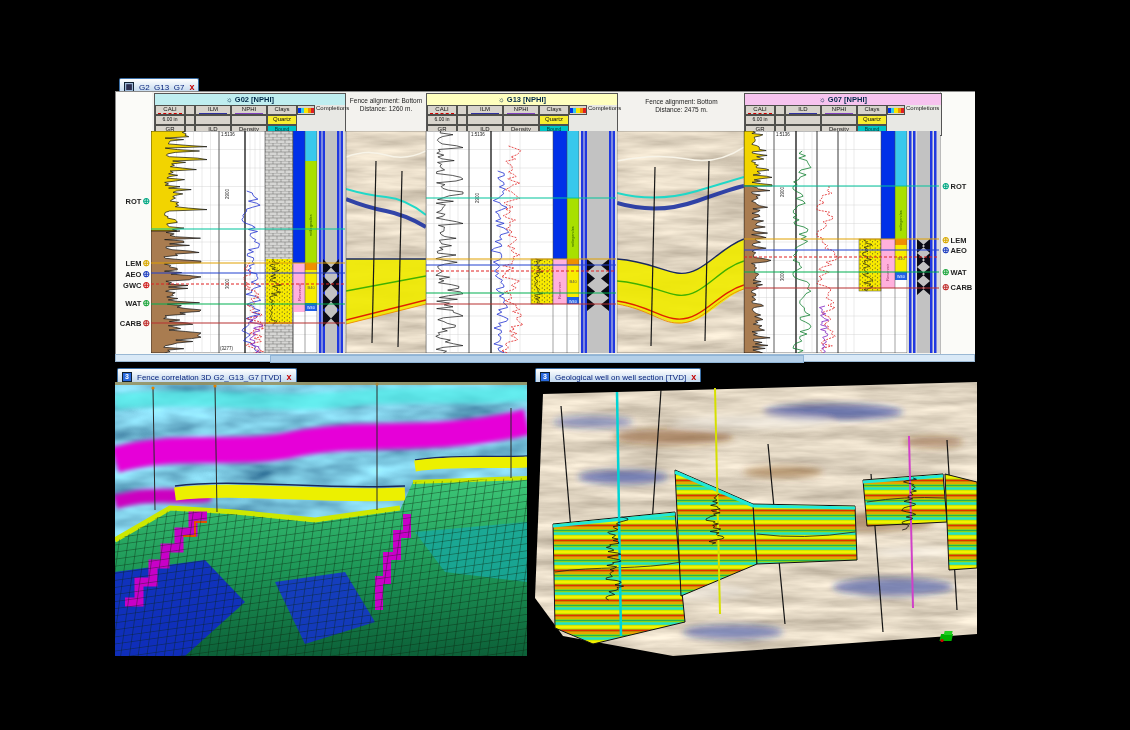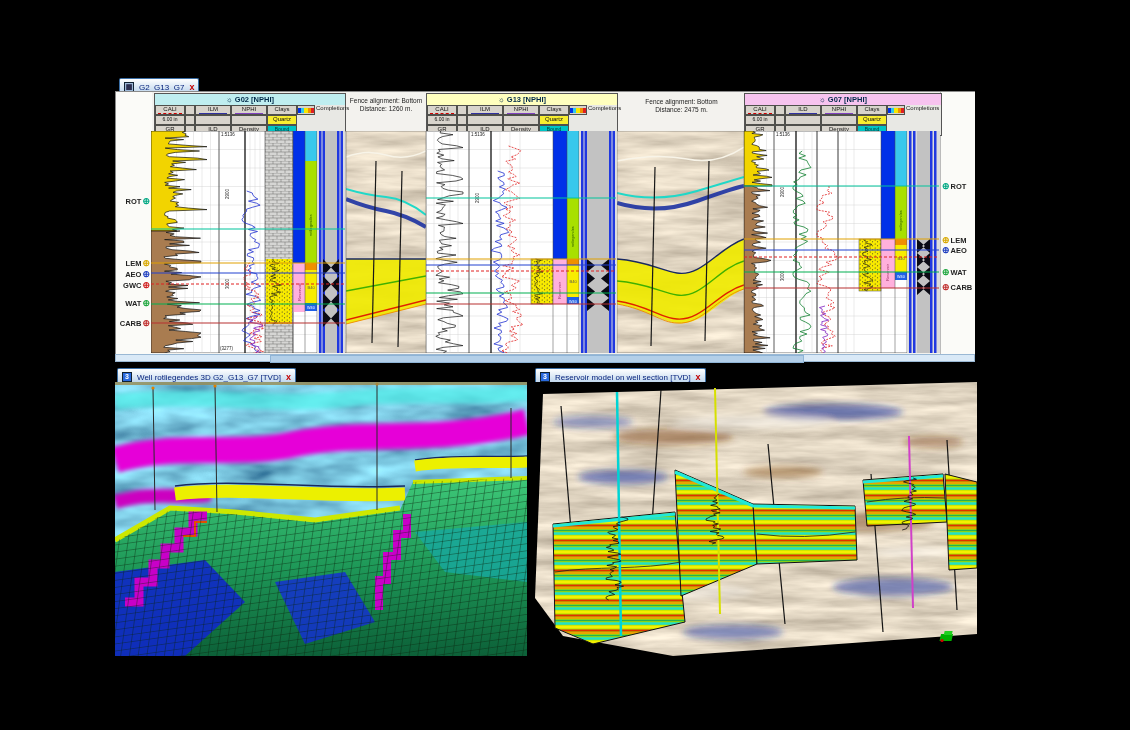--- a/index.html
+++ b/index.html
@@ -512,21 +512,21 @@
     </div>
 
     <div class="hscroll" style="top:276px;">
       <div class="thumb"></div>
     </div>
   </div>
 
   <div class="win" style="left:115px;top:368px;width:412px;height:288px;">
     <div class="tab" style="left:2px;">
       <span class="ticon">3</span>
-      <span>Well rotliegendes 3D G2_G13_G7 [TVD]</span>
+      <span>Fence correlation 3D G2_G13_G7 [TVD]</span>
       <span class="tclose">x</span>
     </div>
     <svg class="vsvg" style="left:0;top:14px;" width="412" height="274" viewBox="0 0 412 274">
       <defs>
         <clipPath id="blTop">
             <polygon points="0,0 412,0 412,125 300,120 290,150 60,140 0,165"></polygon>
           </clipPath>
         <clipPath id="surfClip">
             <polygon points="0,160 55,128 120,132 200,140 285,128 298,100 412,96 412,274 0,274"></polygon>
           </clipPath>
@@ -567,21 +567,21 @@
           <circle cx="100" cy="4" r="1.6"></circle>
           <circle cx="262" cy="2" r="1.6"></circle>
       </g>
       <rect width="412" height="3" fill="#9a8a50" opacity="0.8"></rect>
     </svg>
   </div>
 
   <div class="win" style="left:533px;top:368px;width:444px;height:288px;">
     <div class="tab" style="left:2px;">
       <span class="ticon">3</span>
-      <span>Reservoir model on well section [TVD]</span>
+      <span>Geological well on well section [TVD]</span>
       <span class="tclose">x</span>
     </div>
     <svg class="vsvg" style="left:0;top:14px;" width="444" height="274" viewBox="0 0 444 274">
       <defs>
           <clipPath id="brMain">
             <polygon points="10,12 444,0 444,252 140,274 30,254 2,216"></polygon>
           </clipPath>
         </defs>
       <rect width="444" height="274" fill="#000"></rect>
       <rect width="444" height="274" filter="url(#fTan)" clip-path="url(#brMain)"></rect>

